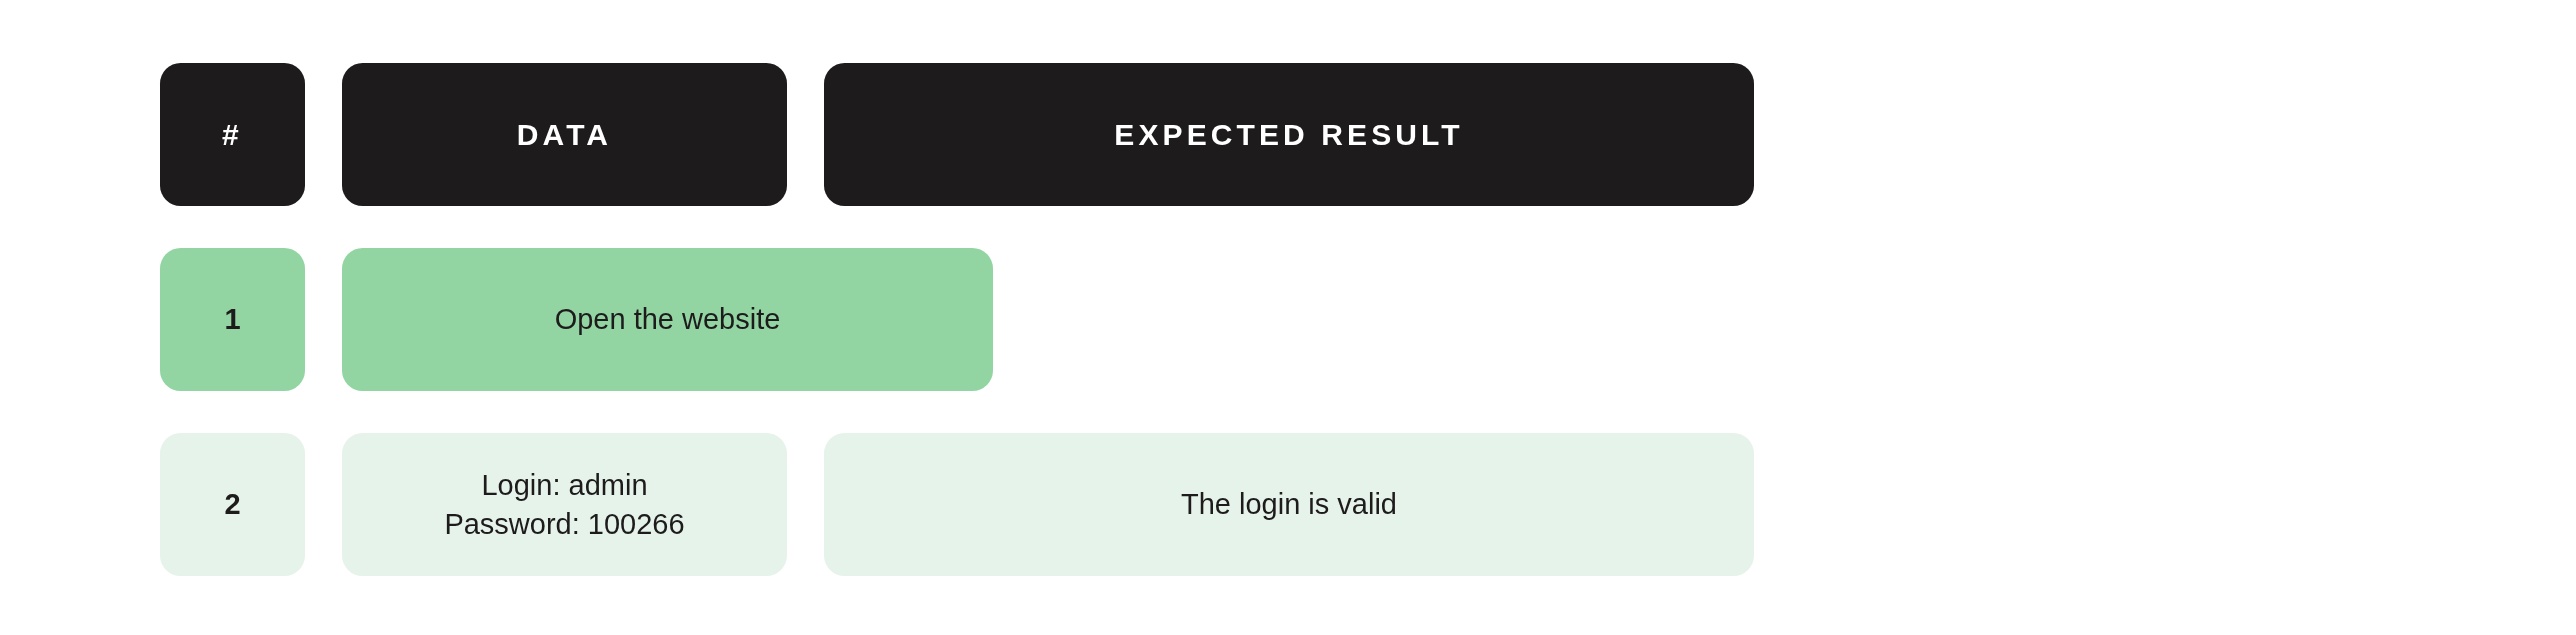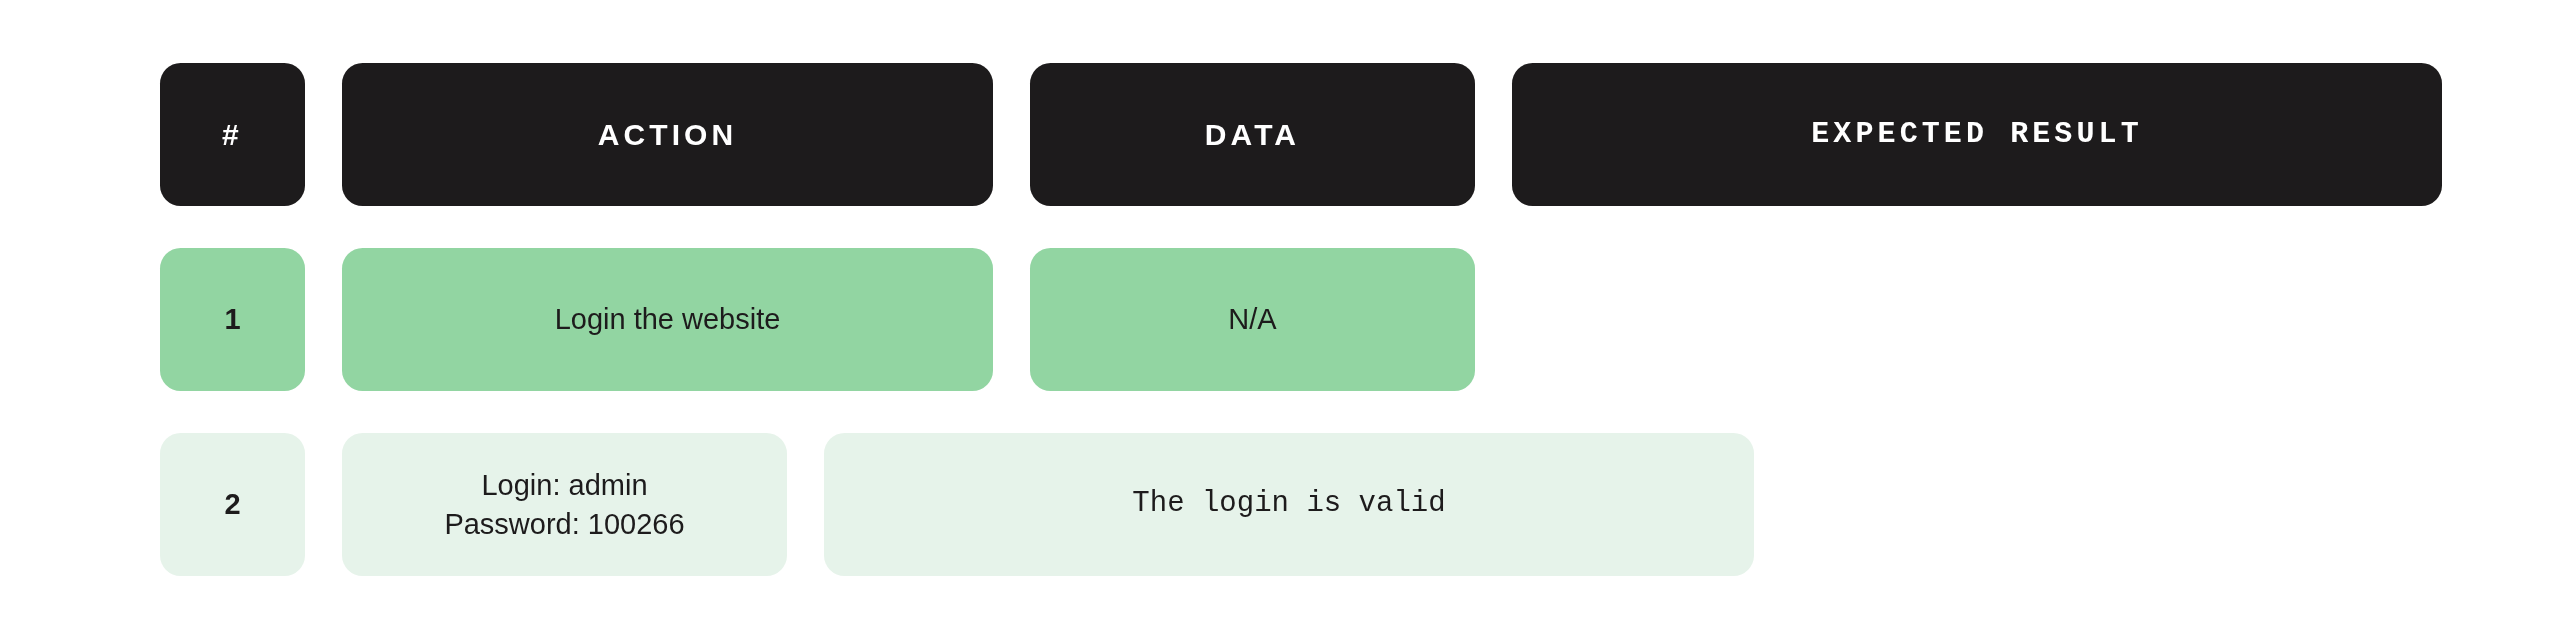--- a/index.html
+++ b/index.html
@@ -36,49 +36,47 @@
     white-space: pre-line;
     font-size: 29px;
     line-height: 1.32;
     color: #1d1b1c;
     box-sizing: border-box;
     padding: 0 15.5px;
   }
   .col-number   { width: 145px; }
   .col-action   { width: 651px; }
   .col-data     { width: 445px; }
-  .col-expected { width: 930px; font-family: Liberation Mono, monospace; }
+  .col-expected { width: 930px; }
 
   .head {
     background: #1d1b1c;
     color: #ffffff;
     font-weight: 700;
     font-size: 30px;
     letter-spacing: 4.1px;
   }
   .row-odd  .cell { background: #92d5a2; }
   .row-even .cell { background: #e6f3ea; }
   .num { font-weight: 700; }
 </style>
 </head>
 <body>
 
 <div class="table">
 
   <div class="row">
     <div class="cell head col-number">#</div>
-    <div class="cell head col-action">ACTION</div>
     <div class="cell head col-data">DATA</div>
     <div class="cell head col-expected">EXPECTED RESULT</div>
   </div>
 
   <div class="row row-odd">
     <div class="cell col-number num">1</div>
-    <div class="cell col-action">Login the website</div>
-    <div class="cell col-data">N/A</div>
+    <div class="cell col-action">Open the website</div>
   </div>
 
   <div class="row row-even">
     <div class="cell col-number num">2</div>
     <div class="cell col-data">Login: admin
 Password: 100266</div>
     <div class="cell col-expected">The login is valid</div>
   </div>
 
 </div>

